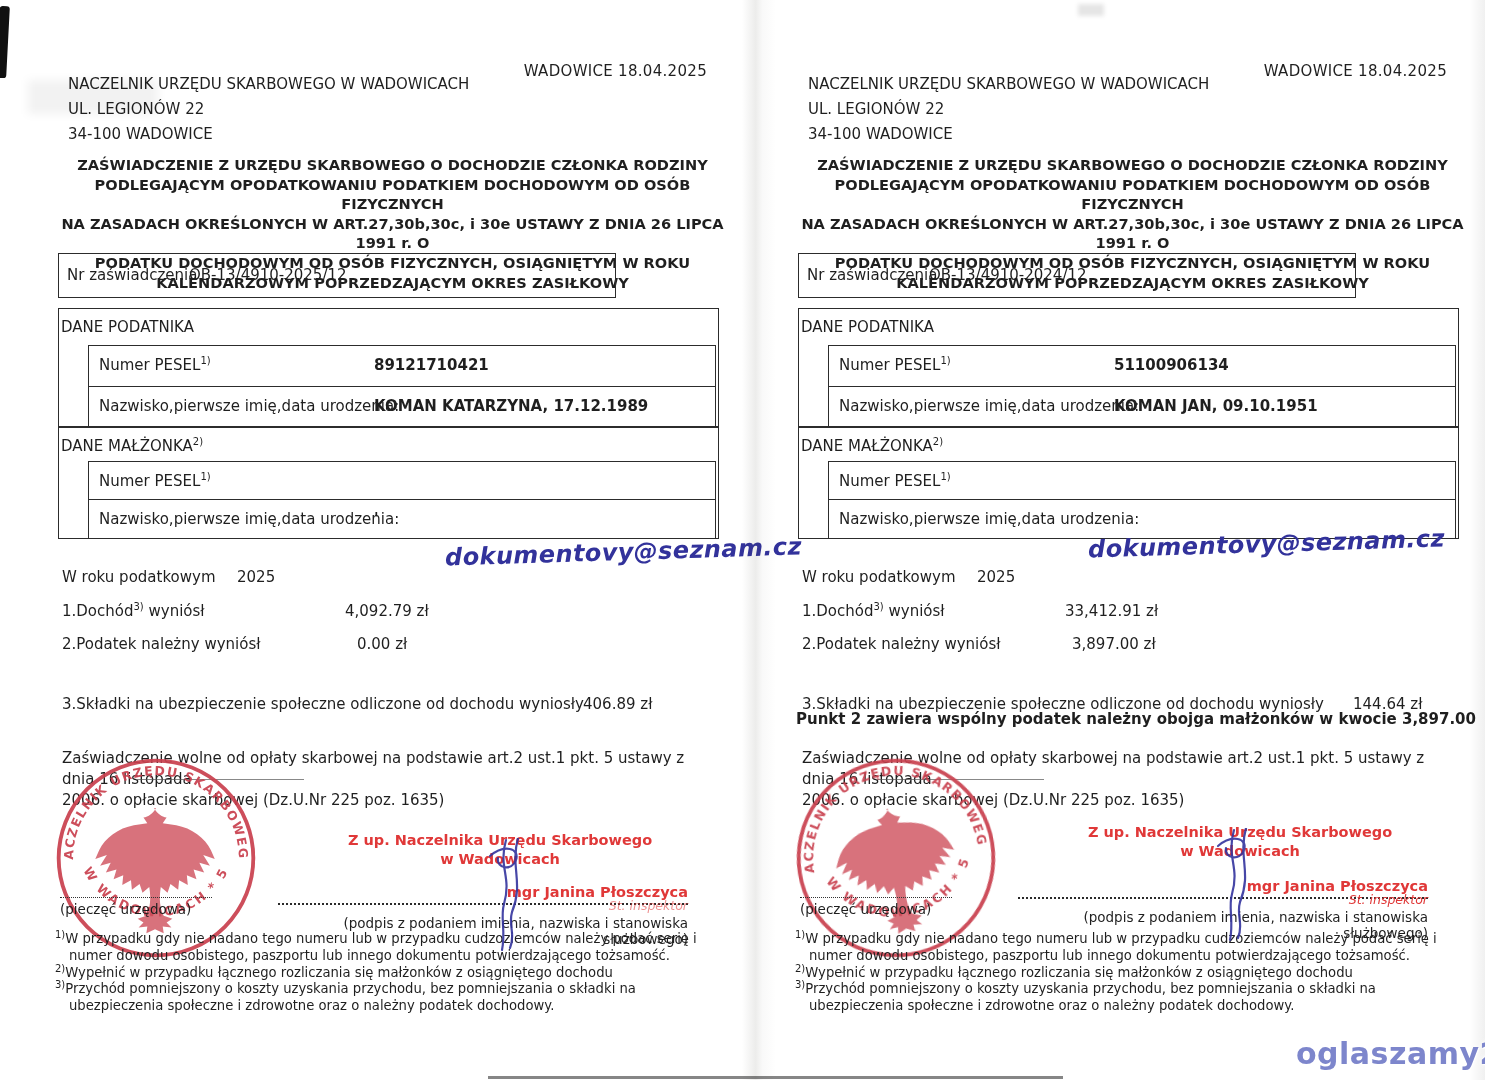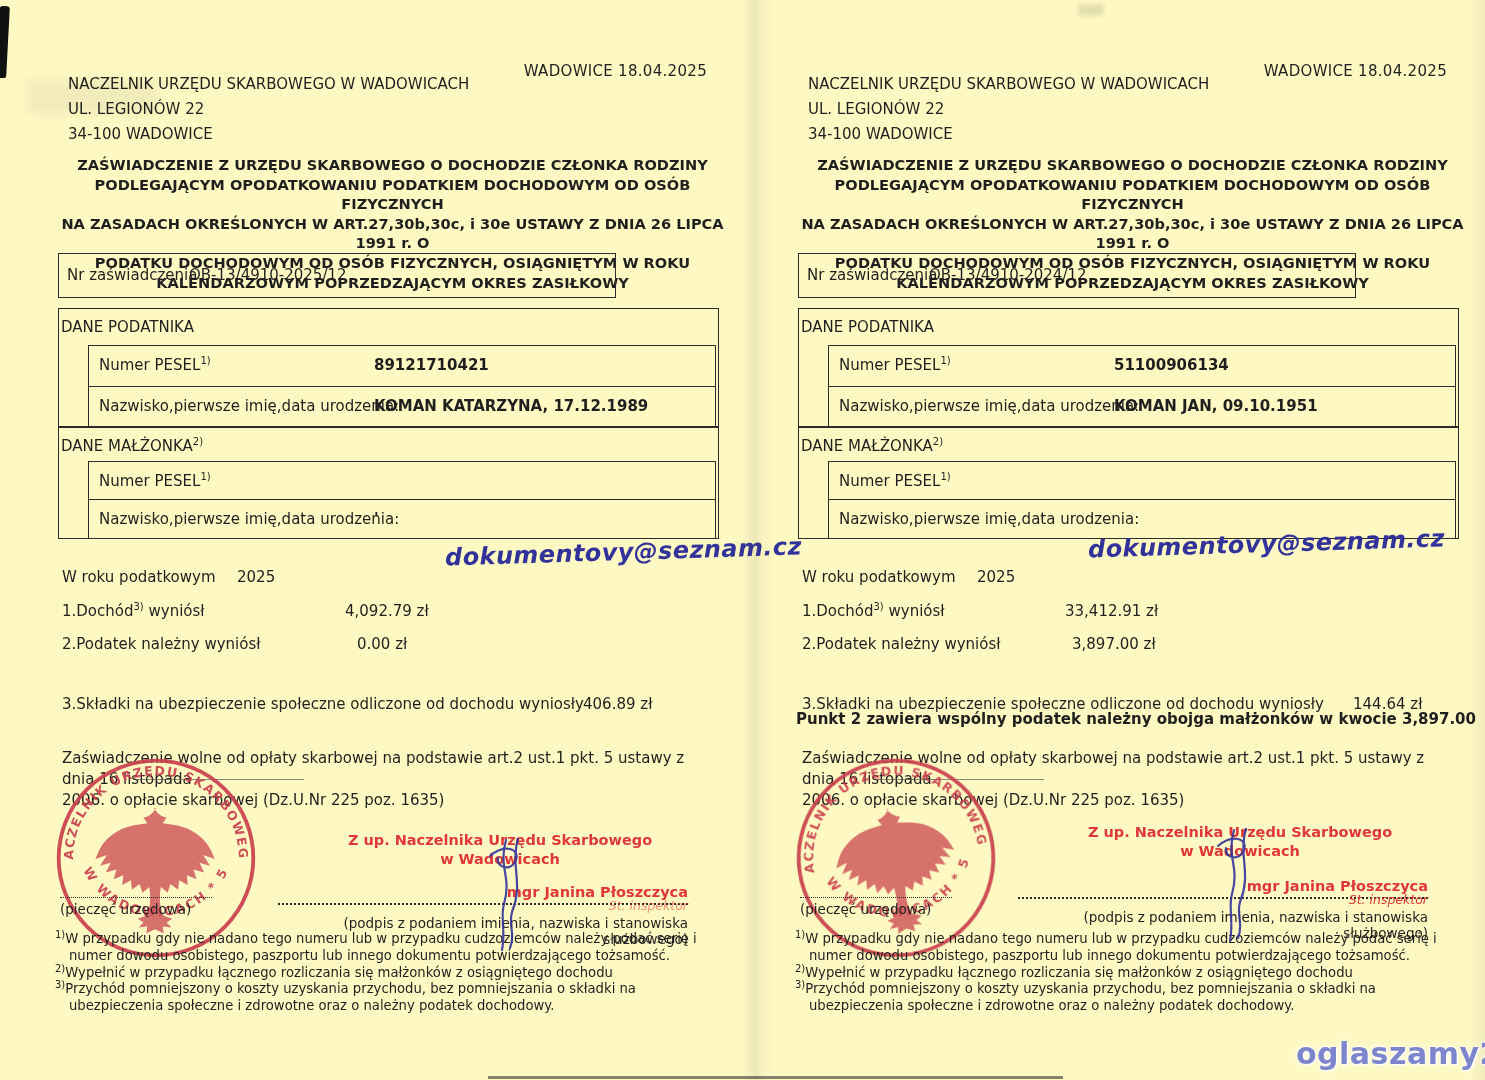--- a/index.html
+++ b/index.html
@@ -1,18 +1,18 @@
 <!DOCTYPE html>
 <html><head>
 <meta charset="utf-8">
 <style>
   * { margin:0; padding:0; box-sizing:border-box; }
   html,body { background:#e9e9e6; }
   body { font-family:"DejaVu Sans","Liberation Sans",sans-serif; }
-  .scan { position:relative; width:1485px; height:1080px; background:#fef9c3; overflow:hidden; color:#1f1f1f; }
+  .scan { position:relative; width:1485px; height:1080px; background:#ffffff; overflow:hidden; color:#1f1f1f; }
 
   .doc { position:absolute; top:0; height:1080px; width:705px; }
   .doc-left { left:40px; } .doc-right { left:780px; }
 
   .date { position:absolute; top:62px; right:38px; font-size:15px; letter-spacing:.3px; }
   .office { position:absolute; top:72px; left:28px; font-size:15px; line-height:25px; }
   .title { position:absolute; top:155px; left:8px; right:8px; text-align:center; font-weight:bold; font-size:14.6px; line-height:19.6px; }
 
   .box { position:absolute; border:1.6px solid #2c2c2c; }
   .cert-box { top:253px; left:18px; width:558px; height:45px; font-size:15px; }

